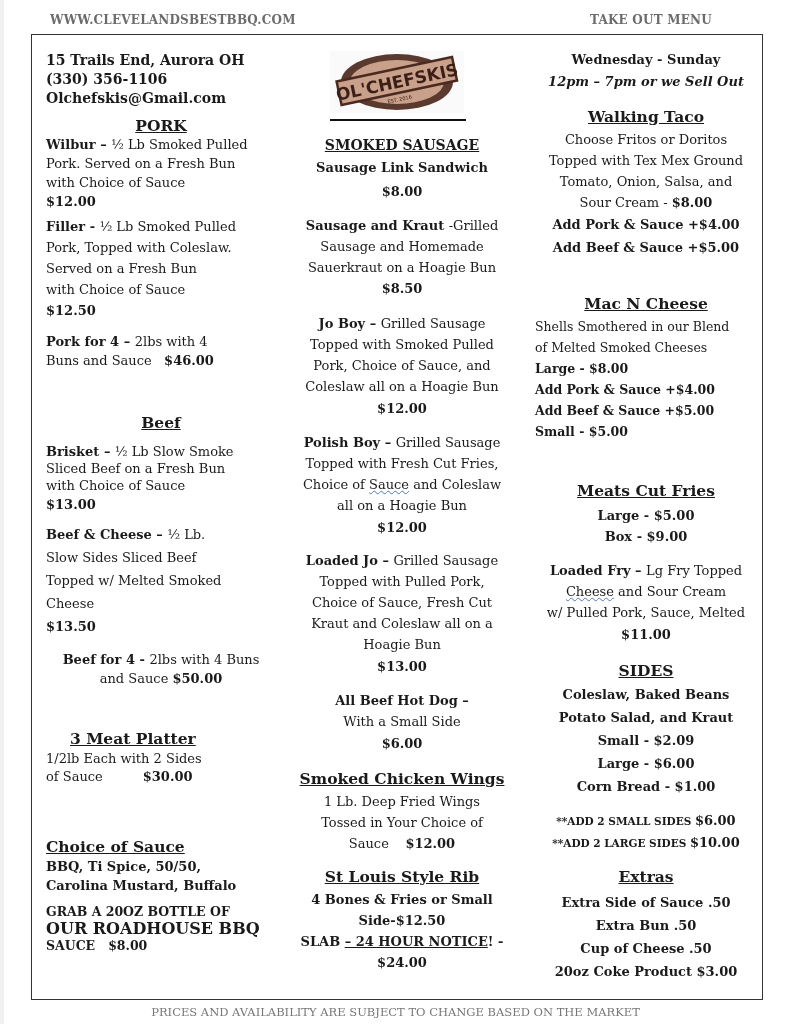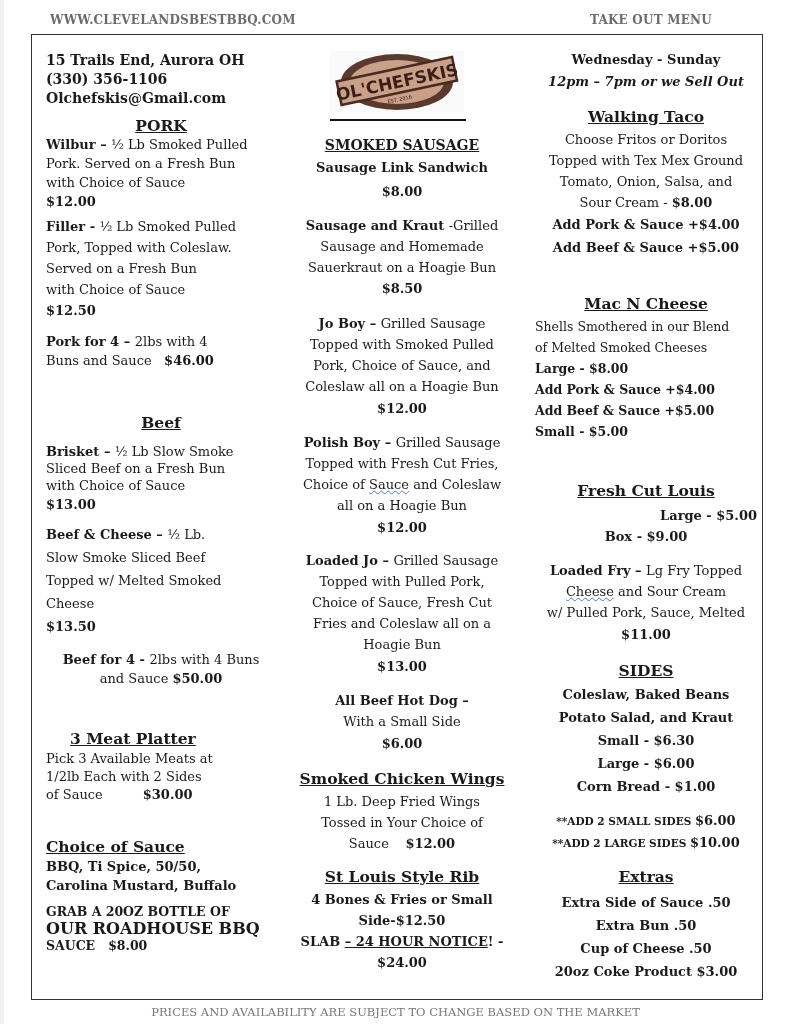--- a/index.html
+++ b/index.html
@@ -65,35 +65,34 @@
 
     <div class="blk sec c" style="top:378px;">Beef</div>
     <div class="blk" style="top:408px;">
       <div class="t" style="line-height:17px;"><span class="b">Brisket – </span><span>½ Lb Slow Smoke</span></div>
       <div class="t" style="line-height:17px;">Sliced Beef on a Fresh Bun</div>
       <div class="t" style="line-height:17px;">with Choice of Sauce</div>
       <div class="t b" style="line-height:22px;">$13.00</div>
     </div>
     <div class="blk" style="top:488px;">
       <div class="t" style="line-height:23px;"><span class="b">Beef &amp; Cheese – </span><span>½ Lb.</span></div>
-      <div class="t" style="line-height:23px;">Slow Smoke Sliced Beef</div>
+      <div class="t" style="line-height:23px;">Slow Sides Sliced Beef</div>
       <div class="t" style="line-height:23px;">Topped w/ Melted Smoked</div>
       <div class="t" style="line-height:23px;">Cheese</div>
       <div class="t b" style="line-height:23px;">$13.50</div>
     </div>
     <div class="blk c" style="top:615px;">
       <div class="t"><span class="b">Beef for 4 - </span><span>2lbs with 4 Buns</span></div>
       <div class="t"><span>and Sauce</span> <span class="b">$50.00</span></div>
     </div>
 
     <div class="blk" style="top:694px; padding-left:24px;">
       <span class="sec">3 Meat Platter</span>
     </div>
     <div class="blk" style="top:715px;">
-      <div class="t" style="line-height:18px;">Pick 3 Available Meats at</div>
       <div class="t" style="line-height:18px;">1/2lb Each with 2 Sides</div>
       <div class="t" style="line-height:18px;"><span>of Sauce</span><span style="display:inline-block; width:40px;"></span><span class="b">$30.00</span></div>
     </div>
 
     <div class="blk" style="top:802px;">
       <span class="sec">Choice of Sauce</span>
     </div>
     <div class="blk" style="top:822px;">
       <div class="t b" style="line-height:19px;">BBQ, Ti Spice, 50/50,</div>
       <div class="t b" style="line-height:19px;">Carolina Mustard, Buffalo</div>
@@ -142,21 +141,21 @@
       <div class="t" style="line-height:21px;"><span class="b">Polish Boy – </span><span>Grilled Sausage</span></div>
       <div class="t" style="line-height:21px;">Topped with Fresh Cut Fries,</div>
       <div class="t" style="line-height:21px;"><span>Choice of </span><span class="squig">Sauce</span><span> and Coleslaw</span></div>
       <div class="t" style="line-height:21px;">all on a Hoagie Bun</div>
       <div class="t b" style="line-height:23px;">$12.00</div>
     </div>
     <div class="blk c" style="top:515px;">
       <div class="t" style="line-height:21px;"><span class="b">Loaded Jo – </span><span>Grilled Sausage</span></div>
       <div class="t" style="line-height:21px;">Topped with Pulled Pork,</div>
       <div class="t" style="line-height:21px;">Choice of Sauce, Fresh Cut</div>
-      <div class="t" style="line-height:21px;">Fries and Coleslaw all on a</div>
+      <div class="t" style="line-height:21px;">Kraut and Coleslaw all on a</div>
       <div class="t" style="line-height:21px;">Hoagie Bun</div>
       <div class="t b" style="line-height:23px;">$13.00</div>
     </div>
     <div class="blk c" style="top:655px;">
       <div class="t b" style="line-height:21px;">All Beef Hot Dog –</div>
       <div class="t" style="line-height:21px;">With a Small Side</div>
       <div class="t b" style="line-height:24px;">$6.00</div>
     </div>
 
     <div class="blk sec c" style="top:734px;">Smoked Chicken Wings</div>
@@ -194,37 +193,37 @@
     <div class="blk sec c" style="top:259px;">Mac N Cheese</div>
     <div class="blk" style="top:281px;">
       <div class="t" style="line-height:21px; font-size:12.5px;">Shells Smothered in our Blend</div>
       <div class="t" style="line-height:21px; font-size:12.5px;">of Melted Smoked Cheeses</div>
       <div class="t b" style="line-height:21px; font-size:12.5px;">Large - $8.00</div>
       <div class="t b" style="line-height:21px; font-size:12.5px;">Add Pork &amp; Sauce +$4.00</div>
       <div class="t b" style="line-height:21px; font-size:12.5px;">Add Beef &amp; Sauce +$5.00</div>
       <div class="t b" style="line-height:21px; font-size:12.5px;">Small - $5.00</div>
     </div>
 
-    <div class="blk sec c" style="top:446px;">Fresh Cut Louis</div>
+    <div class="blk sec c" style="top:446px;">Meats Cut Fries</div>
     <div class="blk c" style="top:470px;">
-      <div class="t b" style="line-height:21px;text-align:right;">Large - $5.00</div>
+      <div class="t b" style="line-height:21px;">Large - $5.00</div>
       <div class="t b" style="line-height:21px;">Box - $9.00</div>
     </div>
     <div class="blk c" style="top:525px;">
       <div class="t" style="line-height:21px;"><span class="b">Loaded Fry – </span><span>Lg Fry Topped</span></div>
       <div class="t" style="line-height:21px;"><span class="squig">Cheese</span><span> and Sour Cream</span></div>
       <div class="t" style="line-height:21px;">w/ Pulled Pork, Sauce, Melted</div>
       <div class="t b" style="line-height:23px;">$11.00</div>
     </div>
 
     <div class="blk sec c" style="top:626px;">SIDES</div>
     <div class="blk c" style="top:648px;">
       <div class="t b" style="line-height:23px;">Coleslaw, Baked Beans</div>
       <div class="t b" style="line-height:23px;">Potato Salad, and Kraut</div>
-      <div class="t b" style="line-height:23px;">Small - $6.30</div>
+      <div class="t b" style="line-height:23px;">Small - $2.09</div>
       <div class="t b" style="line-height:23px;">Large - $6.00</div>
       <div class="t b" style="line-height:23px;">Corn Bread - $1.00</div>
     </div>
     <div class="blk c" style="top:775px;">
       <div class="t b" style="line-height:22px;"><span style="font-size:10.5px;">**ADD 2 SMALL SIDES </span><span>$6.00</span></div>
       <div class="t b" style="line-height:22px;"><span style="font-size:10.5px;">**ADD 2 LARGE SIDES </span><span>$10.00</span></div>
     </div>
 
     <div class="blk sec c" style="top:832px;">Extras</div>
     <div class="blk c" style="top:856px;">

